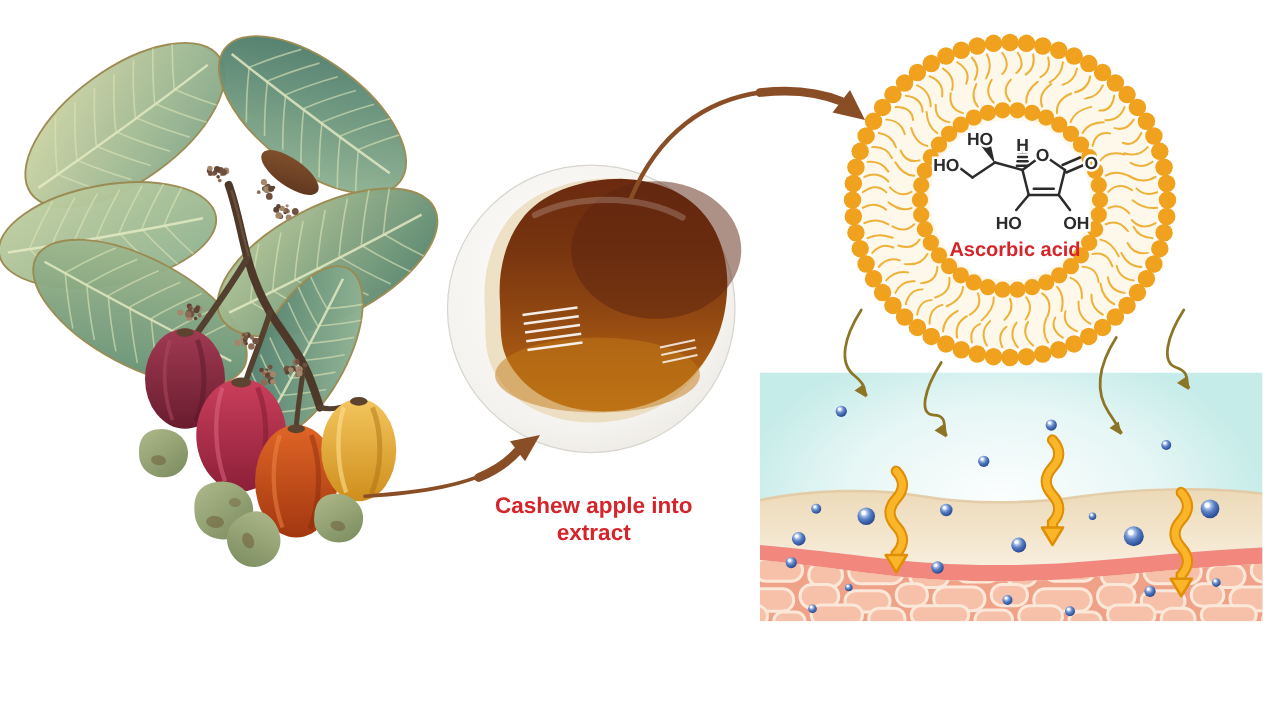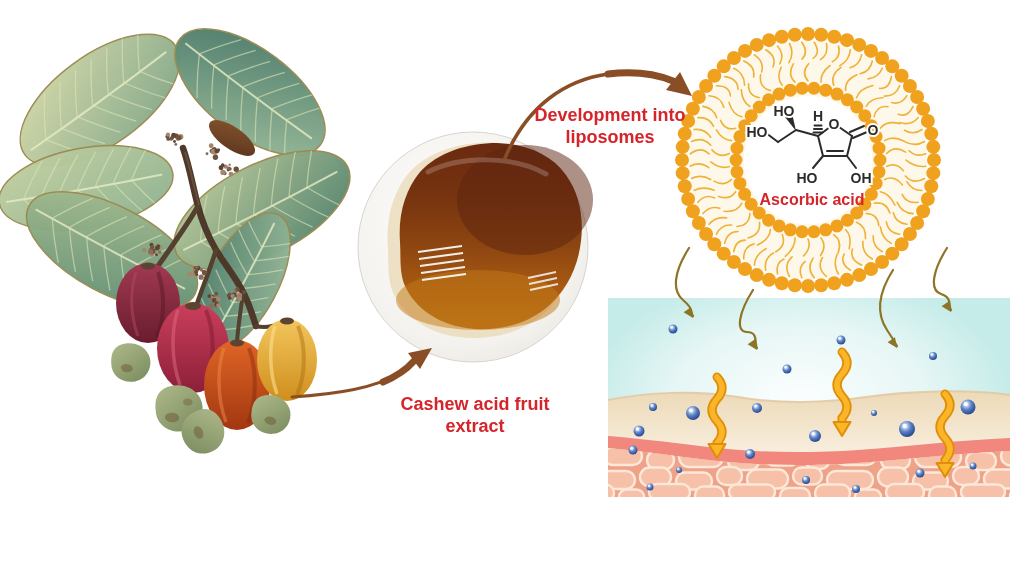--- a/index.html
+++ b/index.html
@@ -834,15 +834,14 @@
             <text x="834" y="129" class="atom">O</text>
             <text x="873" y="135" class="atom">O</text>
             <text x="807" y="183" class="atom">HO</text>
             <text x="861" y="183" class="atom">OH</text>
           </g>
     </g>
     <text class="ascorbic-t" x="812" y="205">Ascorbic acid</text>
   </g>
 </svg>
 
-<div class="fig-label" id="lbl-dev">Development into liposomes</div>
-<div class="fig-label" id="lbl-ext">Cashew acid fruit extract</div>
+<div class="fig-label" id="lbl-ext">Cashew apple into extract</div>
 </div>
 
 </body></html>

